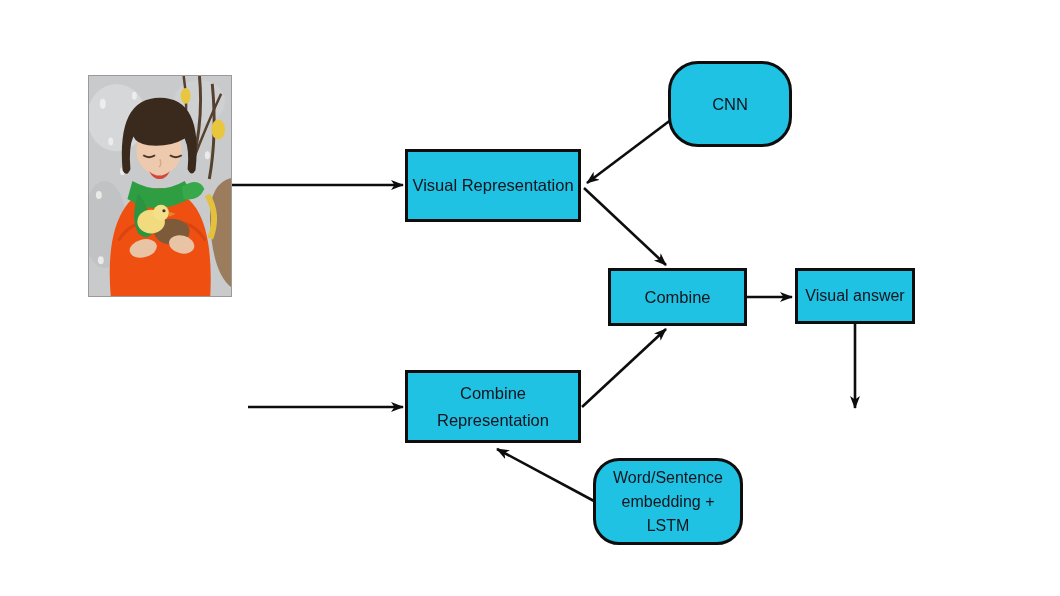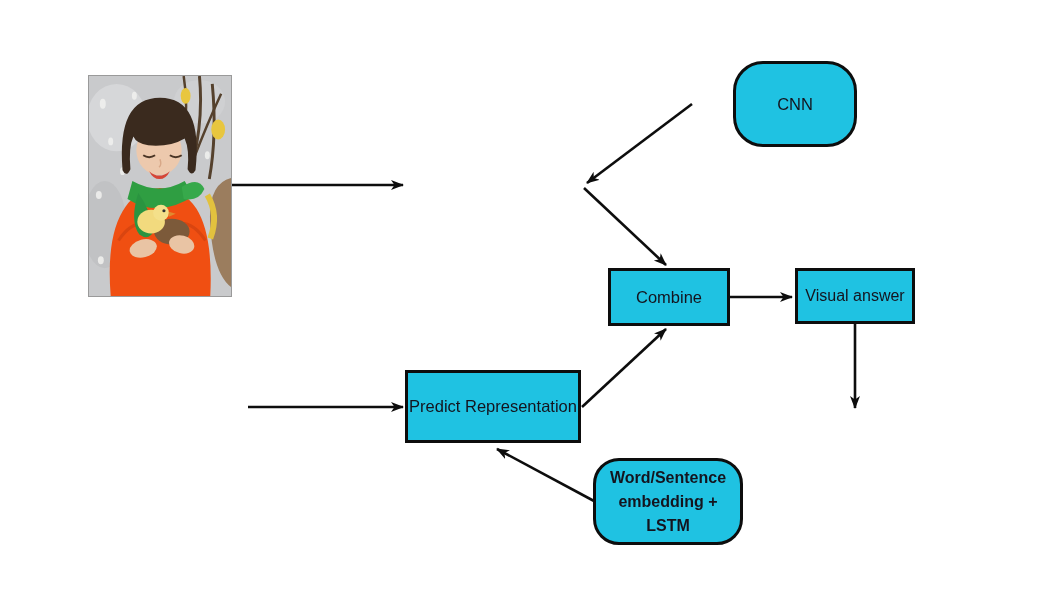--- a/index.html
+++ b/index.html
@@ -12,27 +12,27 @@
     position:absolute;display:flex;align-items:center;justify-content:center;
     text-align:center;box-sizing:border-box;
     background:var(--node-fill,#1FC2E2);
     border:3px solid var(--node-border,#0d0d0d);
     color:var(--node-text,#14141e);
     font-size:16.5px;line-height:1.6;
   }
   .rounded{border-radius:30px;}
   .ellipse{border-radius:50%;}
   #node-visual-representation{left:405px;top:149px;width:176px;height:73px;}
-  #node-cnn{left:733px;top:61px;width:124px;height:86px;}
-  #node-combine{left:608px;top:268px;width:122px;height:58px;}
+  #node-cnn{left:668px;top:61px;width:124px;height:86px;}
+  #node-combine{left:608px;top:268px;width:139px;height:58px;}
   #node-predict-answer{left:795px;top:268px;width:120px;height:56px;font-size:16px;}
   #node-answer-white{left:795px;top:411px;width:128px;height:52px;}
   #node-question{left:70px;top:370px;width:178px;height:77px;padding:0 10px;}
   #node-textual-representation{left:405px;top:370px;width:176px;height:73px;}
-  #node-embedding{left:593px;top:458px;width:150px;height:87px;border-radius:26px;line-height:1.5;font-size:16px;padding:0 6px;font-weight:bold;}
+  #node-embedding{left:593px;top:458px;width:150px;height:87px;border-radius:26px;line-height:1.5;font-size:16px;padding:0 6px;}
   .photo{
     position:absolute;left:88px;top:75px;width:144px;height:222px;margin:0;
     border:1px solid #9a9a9a;box-sizing:border-box;
   }
   .photo svg{display:block;width:100%;height:100%;}
 </style>
 </head>
 <body>
 
 <div class="canvas">
@@ -95,26 +95,27 @@
       <ellipse cx="84" cy="157" rx="18" ry="13" fill="#7c5a3a"></ellipse>
       <ellipse cx="63" cy="147" rx="14" ry="12" fill="#f2da7e"></ellipse>
       <circle cx="73" cy="138" r="8" fill="#f4e08a"></circle>
       <circle cx="76" cy="136" r="1.6" fill="#333333"></circle>
       <path d="M81,137 l7,2 -7,3 z" fill="#e08a30"></path>
       <ellipse cx="55" cy="174" rx="14" ry="9" fill="#e9c4a4" transform="rotate(-14 55 174)"></ellipse>
       <ellipse cx="94" cy="170" rx="13" ry="9" fill="#e9c4a4" transform="rotate(14 94 170)"></ellipse>
     </svg>
   </figure>
 
+  <div class="node" id="node-visual-representation">Visual Representation</div>
 
   <div class="node rounded" id="node-cnn">CNN</div>
 
   <div class="node" id="node-combine">Combine</div>
 
   <div class="node" id="node-predict-answer">Visual answer</div>
 
 
 
-  <div class="node" id="node-textual-representation">Predict Representation</div>
+  <div class="node" id="node-textual-representation">Combine Representation</div>
 
   <div class="node" id="node-embedding">Word/Sentence embedding + LSTM</div>
 
 </div>
 
 </body></html>

